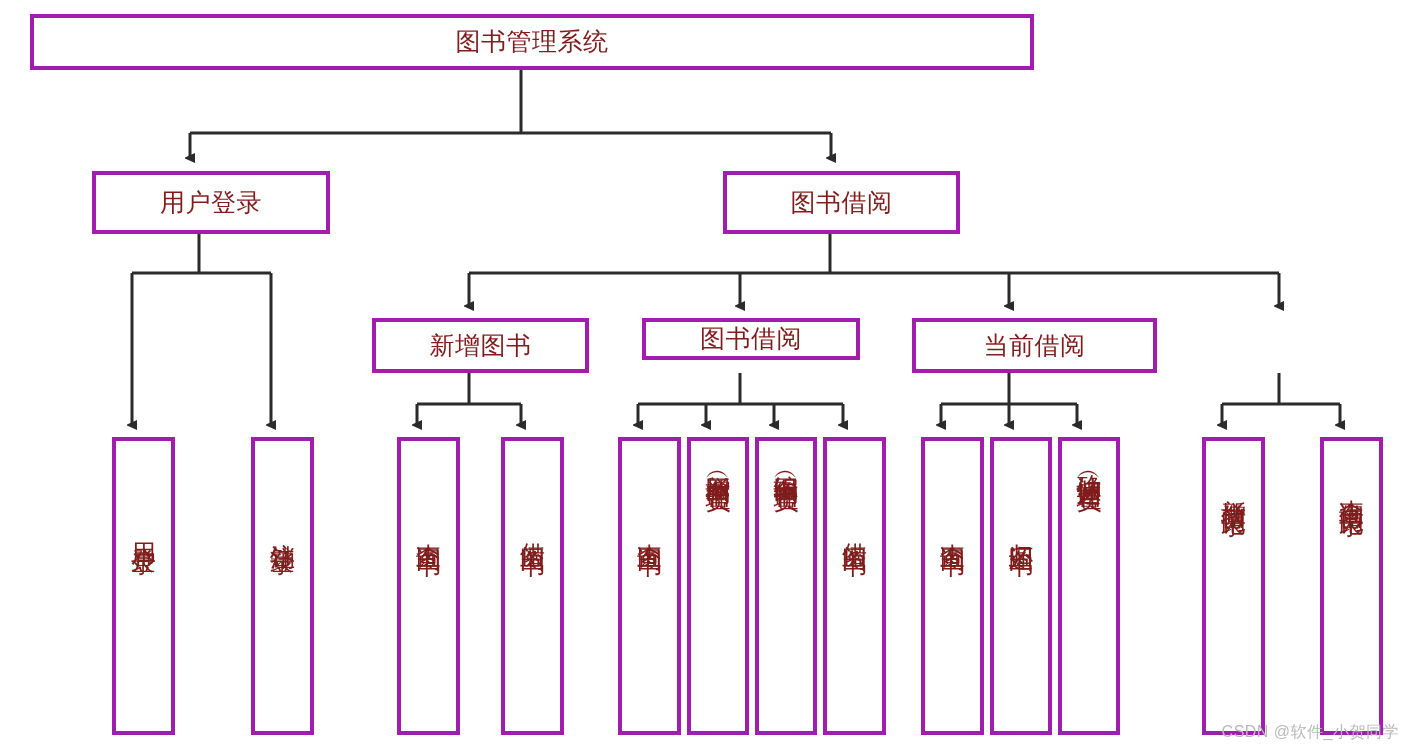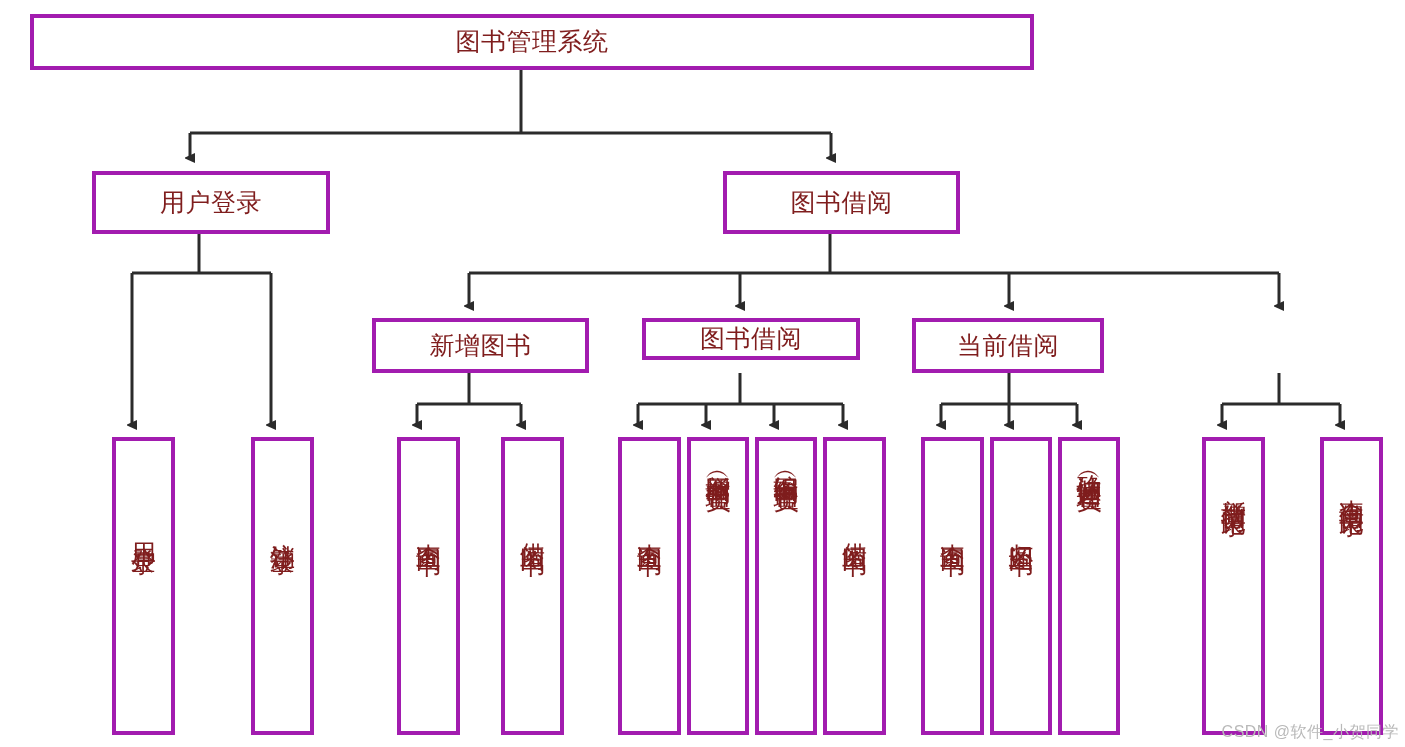--- a/index.html
+++ b/index.html
@@ -147,21 +147,21 @@
   </div>
 
   <div class="node horiz" style="left:361px; top:318px; width:217px; height:55px;">
     <span class="label">新增图书</span>
   </div>
 
   <div class="node horiz" style="left:631px; top:318px; width:218px; height:42px;">
     <span class="label">图书借阅</span>
   </div>
 
-  <div class="node horiz" style="left:901px; top:318px; width:192px; height:55px;">
+  <div class="node horiz" style="left:901px; top:318px; width:245px; height:55px;">
     <span class="label">当前借阅</span>
   </div>
 
 
   <div class="node vert mid3" style="left:101px; top:437px; width:63px; height:298px;">
     <span class="label">用户登录</span>
   </div>
 
   <div class="node vert mid3" style="left:240px; top:437px; width:63px; height:298px;">
     <span class="label">注销登录</span>

